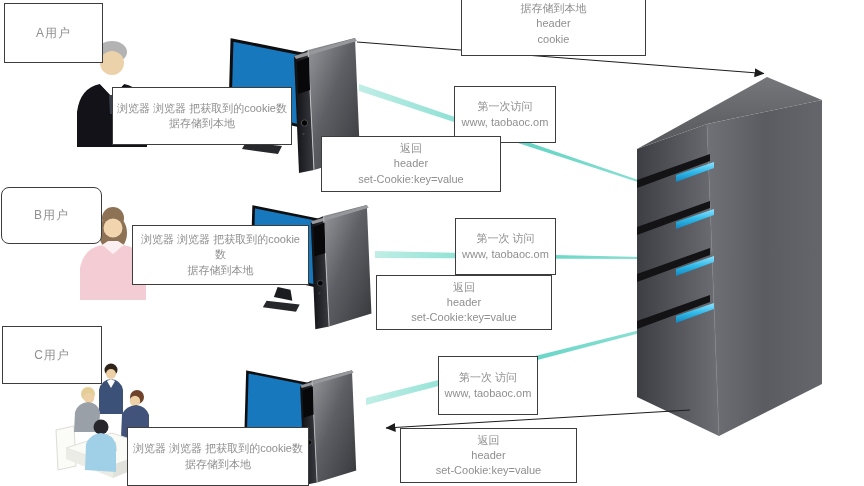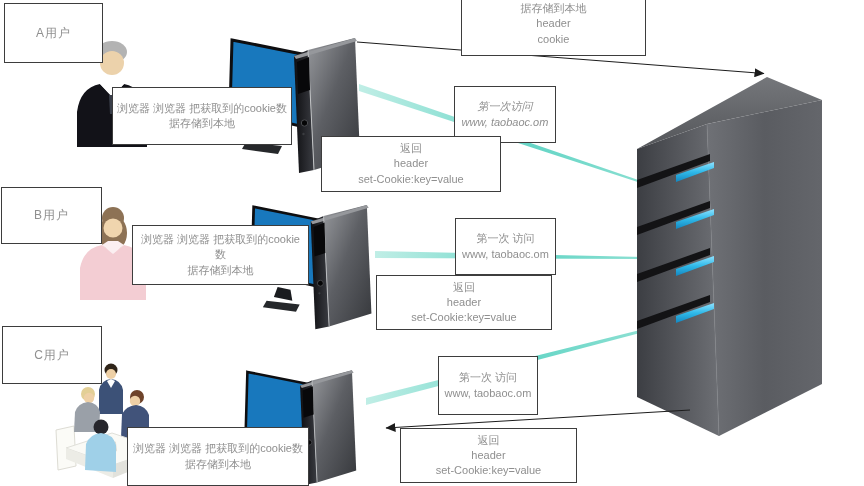--- a/index.html
+++ b/index.html
@@ -161,32 +161,32 @@
     <span>据存储到本地
 header
 cookie</span>
   </div>
 
   <div class="dbox" style="left:112px;top:87px;width:180px;height:58px;">
     <span>浏览器 浏览器 把获取到的cookie数
 据存储到本地</span>
   </div>
 
-  <div class="dbox" style="left:454px;top:86px;width:102px;height:57px;font-style:italic;">
+  <div class="dbox" style="left:454px;top:86px;width:102px;height:57px;">
     <span>第一次访问
 www, taobaoc.om</span>
   </div>
 
   <div class="dbox" style="left:321px;top:136px;width:180px;height:56px;">
     <span>返回
 header
 set-Cookie:key=value</span>
   </div>
 
-  <div class="dbox user-box" style="left:1px;top:187px;width:101px;height:57px;">
+  <div class="dbox user-box" style="left:1px;top:187px;width:101px;height:57px;border-radius:8px;">
     <span>B用户</span>
   </div>
 
   <div class="dbox" style="left:132px;top:225px;width:177px;height:60px;">
     <span>浏览器 浏览器 把获取到的cookie数
 据存储到本地</span>
   </div>
 
   <div class="dbox" style="left:455px;top:218px;width:101px;height:57px;">
     <span>第一次 访问

